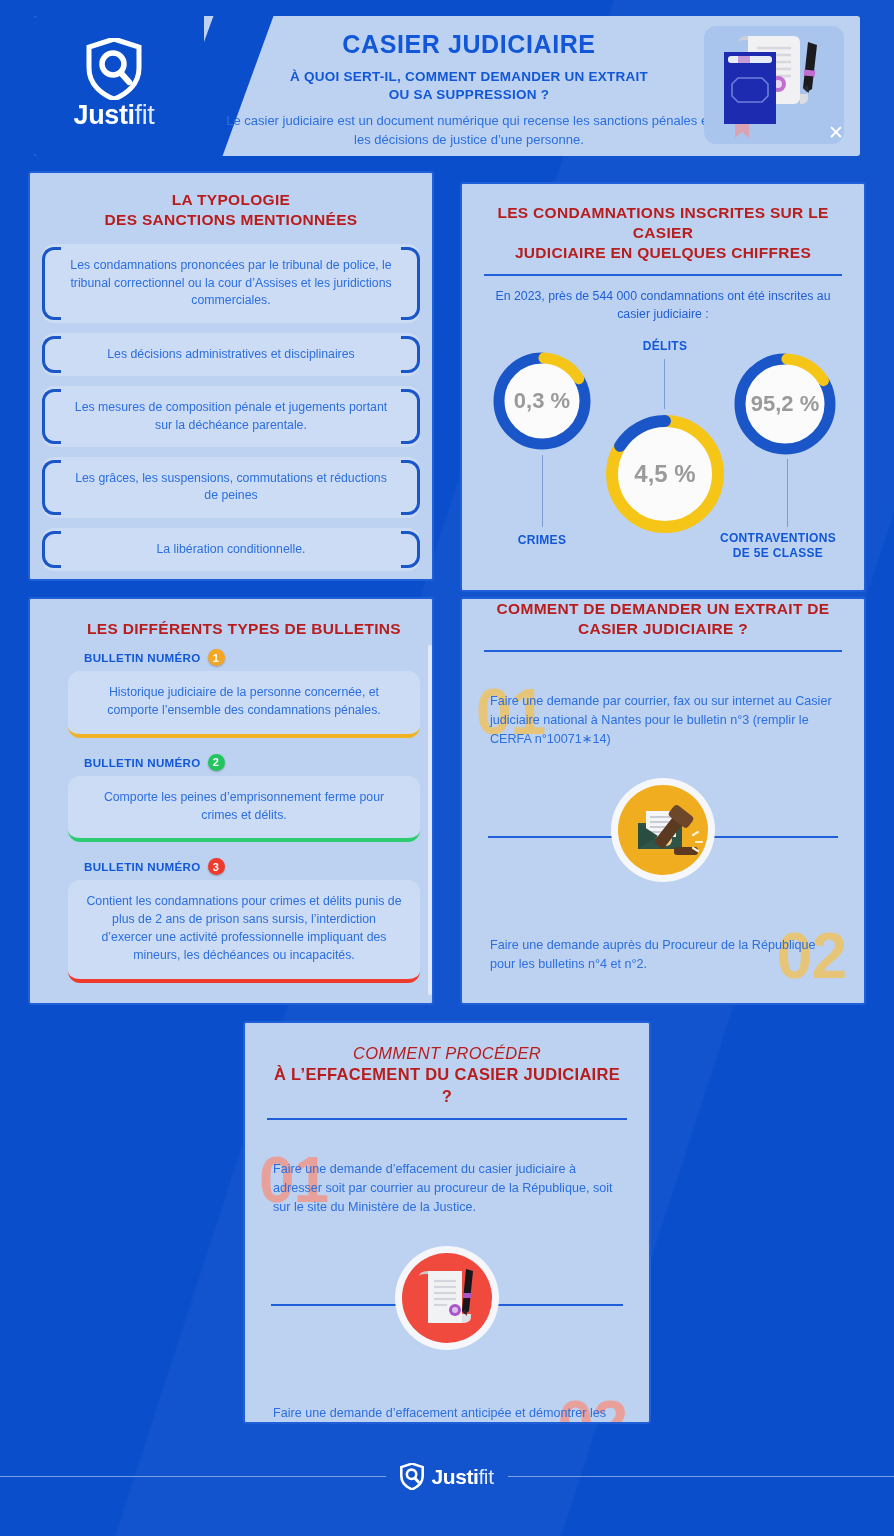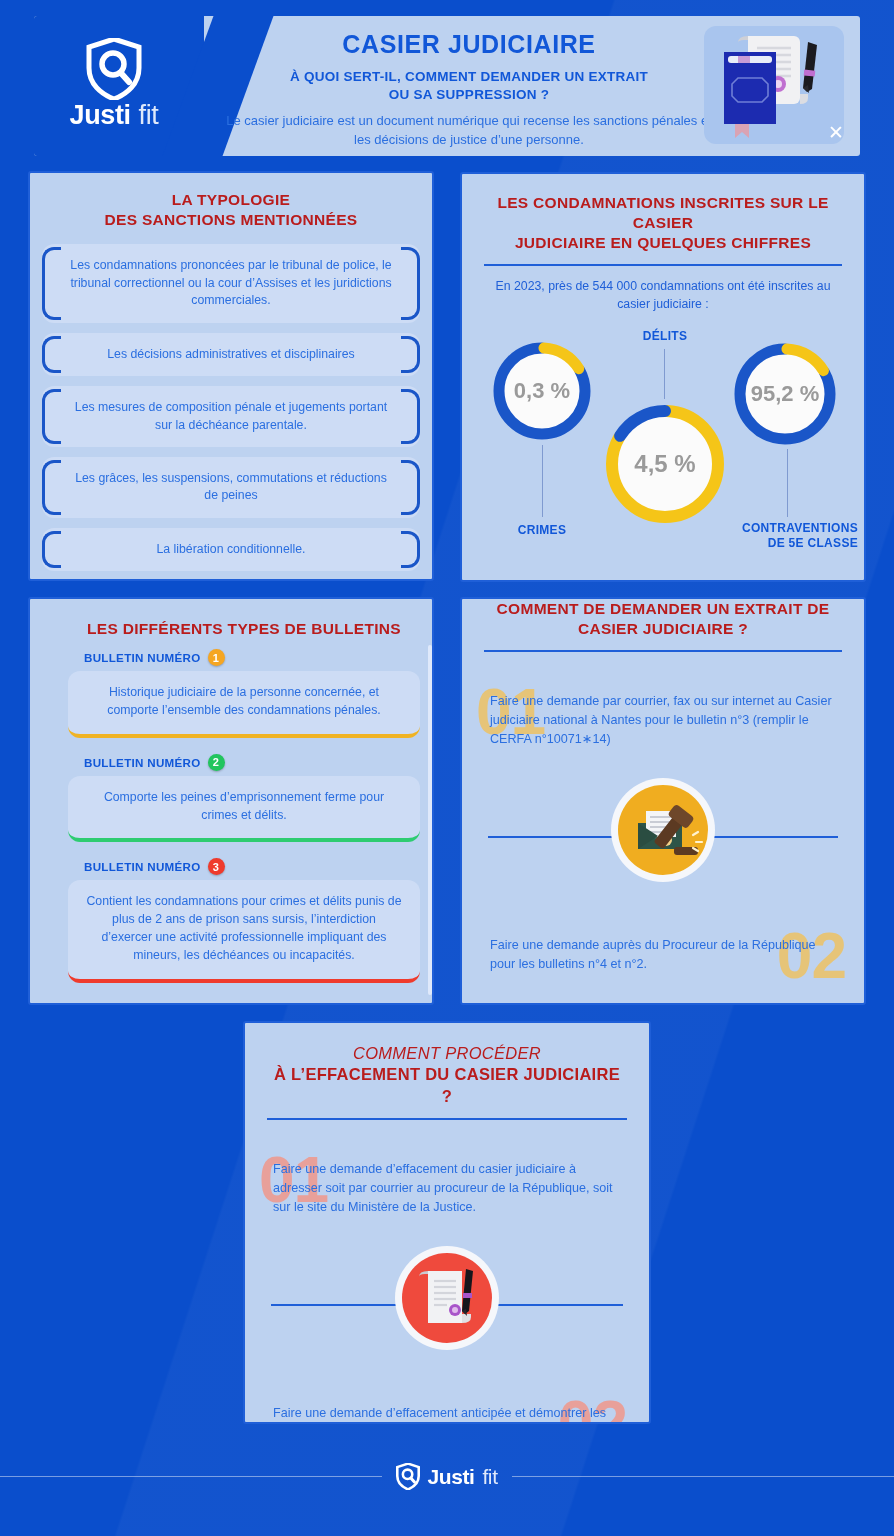--- a/index.html
+++ b/index.html
@@ -58,21 +58,21 @@
     left: 20px; top: 22px;
     width: 120px;
     text-align: center;
     z-index: 3;
   }
   .logo-mark { width: 56px; height: 62px; display:block; margin: 0 auto 2px; }
   .logo-text {
     font-size: 27px; font-weight: 700; letter-spacing: -0.4px;
     color: #ffffff; line-height: 1;
   }
-  .logo-text .thin { font-weight: 400; color: #dfe9fb; padding-left: 8px; }
+  .logo-text .thin { font-weight: 400; color: #dfe9fb; }
 
   .header-center {
     position: absolute;
     left: 190px; top: 14px;
     width: 490px;
     text-align: center;
   }
   .h-title {
     font-size: 25px; font-weight: 700; color: #1157d8;
     letter-spacing: 0.6px; line-height: 1.15;
@@ -141,21 +141,21 @@
   .titem::before {
     left: 0; border-right: none;
     border-radius: 12px 0 0 12px;
   }
   .titem::after {
     right: 0; border-left: none;
     border-radius: 0 12px 12px 0;
   }
 
   
-  #panel-stats { left: 460px; top: 172px; width: 406px; height: 410px; }
+  #panel-stats { left: 460px; top: 182px; width: 406px; height: 410px; }
   #panel-stats .panel-title { margin-top: 19px; padding: 0 12px; }
   .stats-intro {
     margin-top: 12px; padding: 0 26px;
     text-align: center; font-size: 12.3px; color: #1f5fd8; line-height: 1.4;
   }
   .donuts { position: relative; height: 262px; margin-top: 6px; }
   .donut { position: absolute; }
   .donut svg { display: block; }
   .donut-val {
     position: absolute; left: 0; right: 0; top: 50%;
@@ -355,21 +355,21 @@
 
       <div class="donut" style="right:24px; top:20px; width:110px; height:110px;">
         <svg width="110" height="110" viewBox="0 0 110 110">
           <circle cx="55" cy="55" r="45" fill="#fbfbfb"></circle>
           <circle cx="55" cy="55" r="45" fill="none" stroke="#1a56c8" stroke-width="11" stroke-dasharray="235 48" stroke-dashoffset="-48" transform="rotate(-90 55 55)" stroke-linecap="round"></circle>
           <circle cx="55" cy="55" r="45" fill="none" stroke="#f5c518" stroke-width="11" stroke-dasharray="44 239" stroke-dashoffset="-2" transform="rotate(-90 55 55)" stroke-linecap="round"></circle>
         </svg>
         <div class="donut-val">95,2 %</div>
       </div>
       <div class="dline" style="right:76px; top:130px; height:68px;"></div>
-      <div class="dlabel" style="right:6px; top:202px; width:160px;text-align:right;">
+      <div class="dlabel" style="right:6px; top:202px; width:160px;">
         <div>CONTRAVENTIONS</div>
         <div>DE 5E CLASSE</div>
       </div>
 
       <div class="donut donut-big" style="left:138px; top:80px; width:130px; height:130px;">
         <svg width="130" height="130" viewBox="0 0 130 130">
           <circle cx="65" cy="65" r="53" fill="#fbfbfb"></circle>
           <circle cx="65" cy="65" r="53" fill="none" stroke="#f5c518" stroke-width="12" stroke-dasharray="275 58" stroke-dashoffset="-2" transform="rotate(-90 65 65)" stroke-linecap="round"></circle>
           <circle cx="65" cy="65" r="53" fill="none" stroke="#1a56c8" stroke-width="12" stroke-dasharray="54 279" stroke-dashoffset="54" transform="rotate(-90 65 65)" stroke-linecap="round"></circle>
         </svg>

